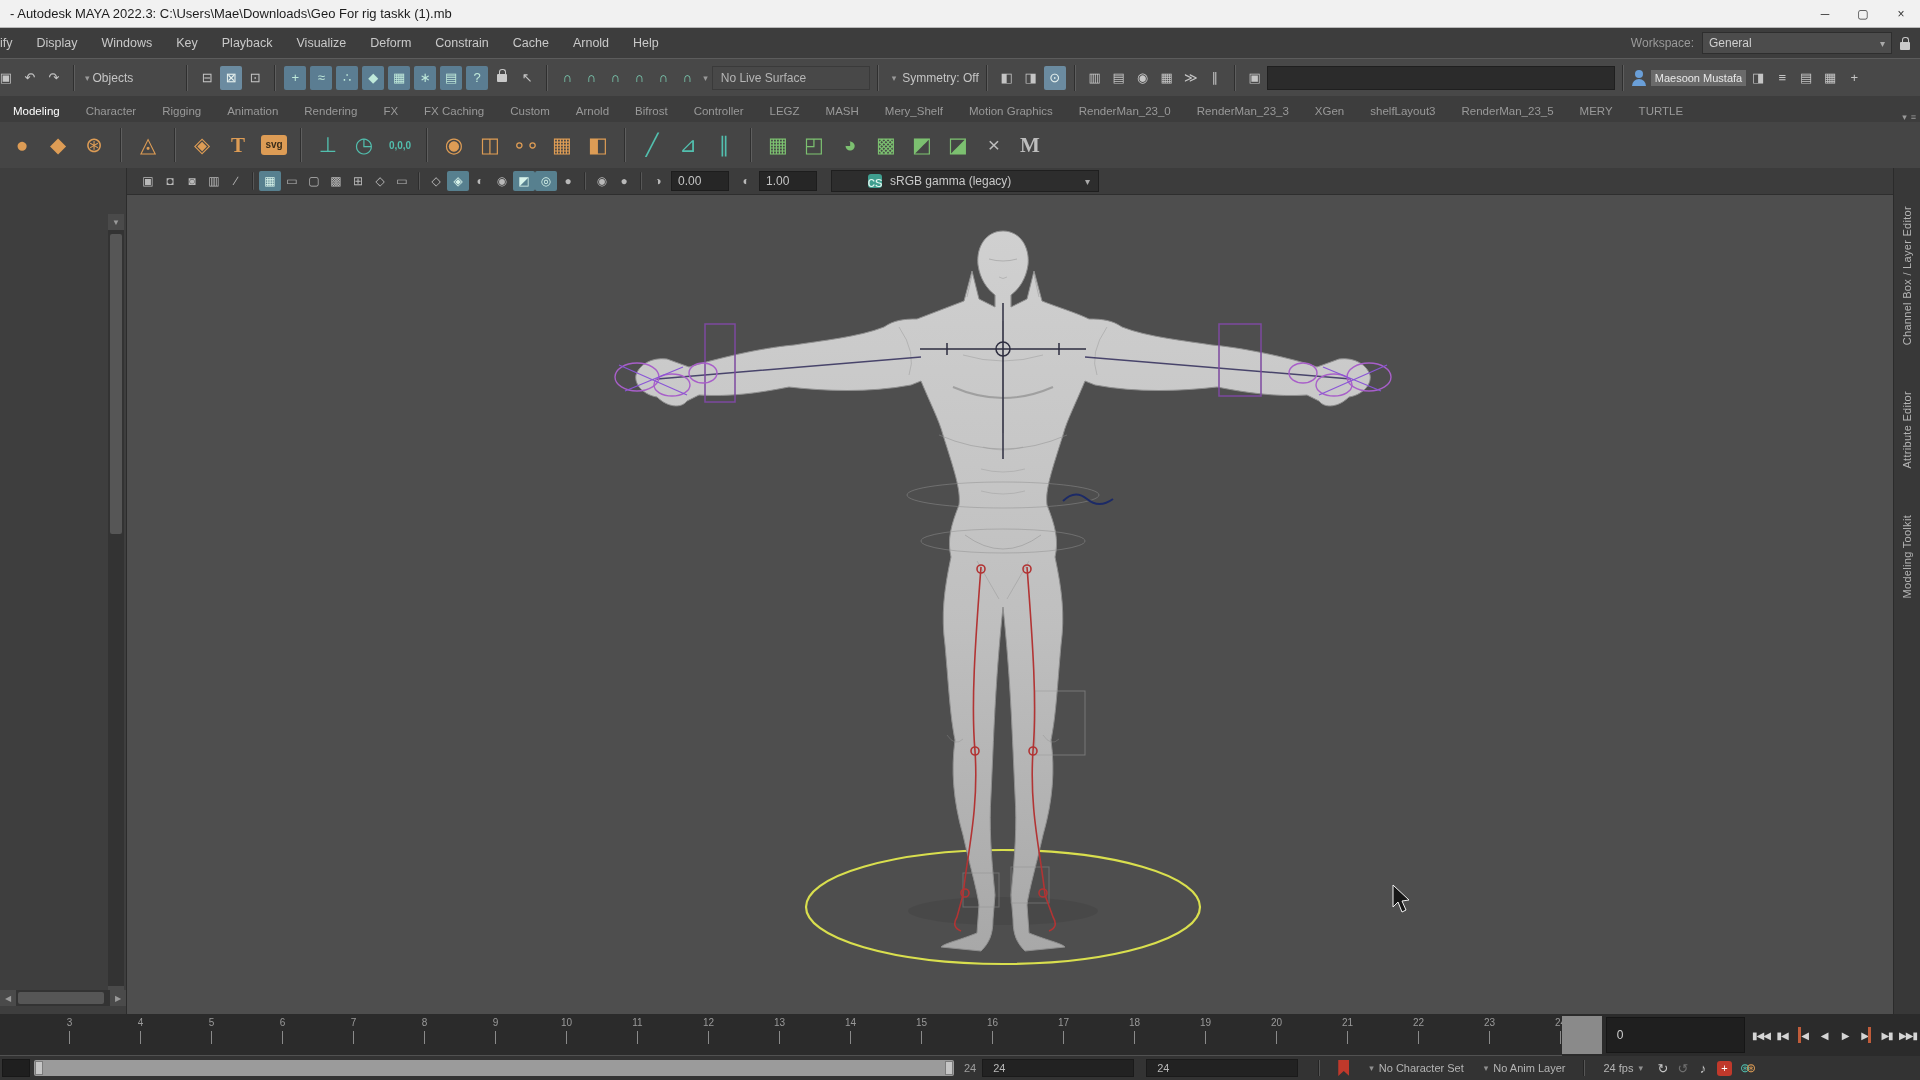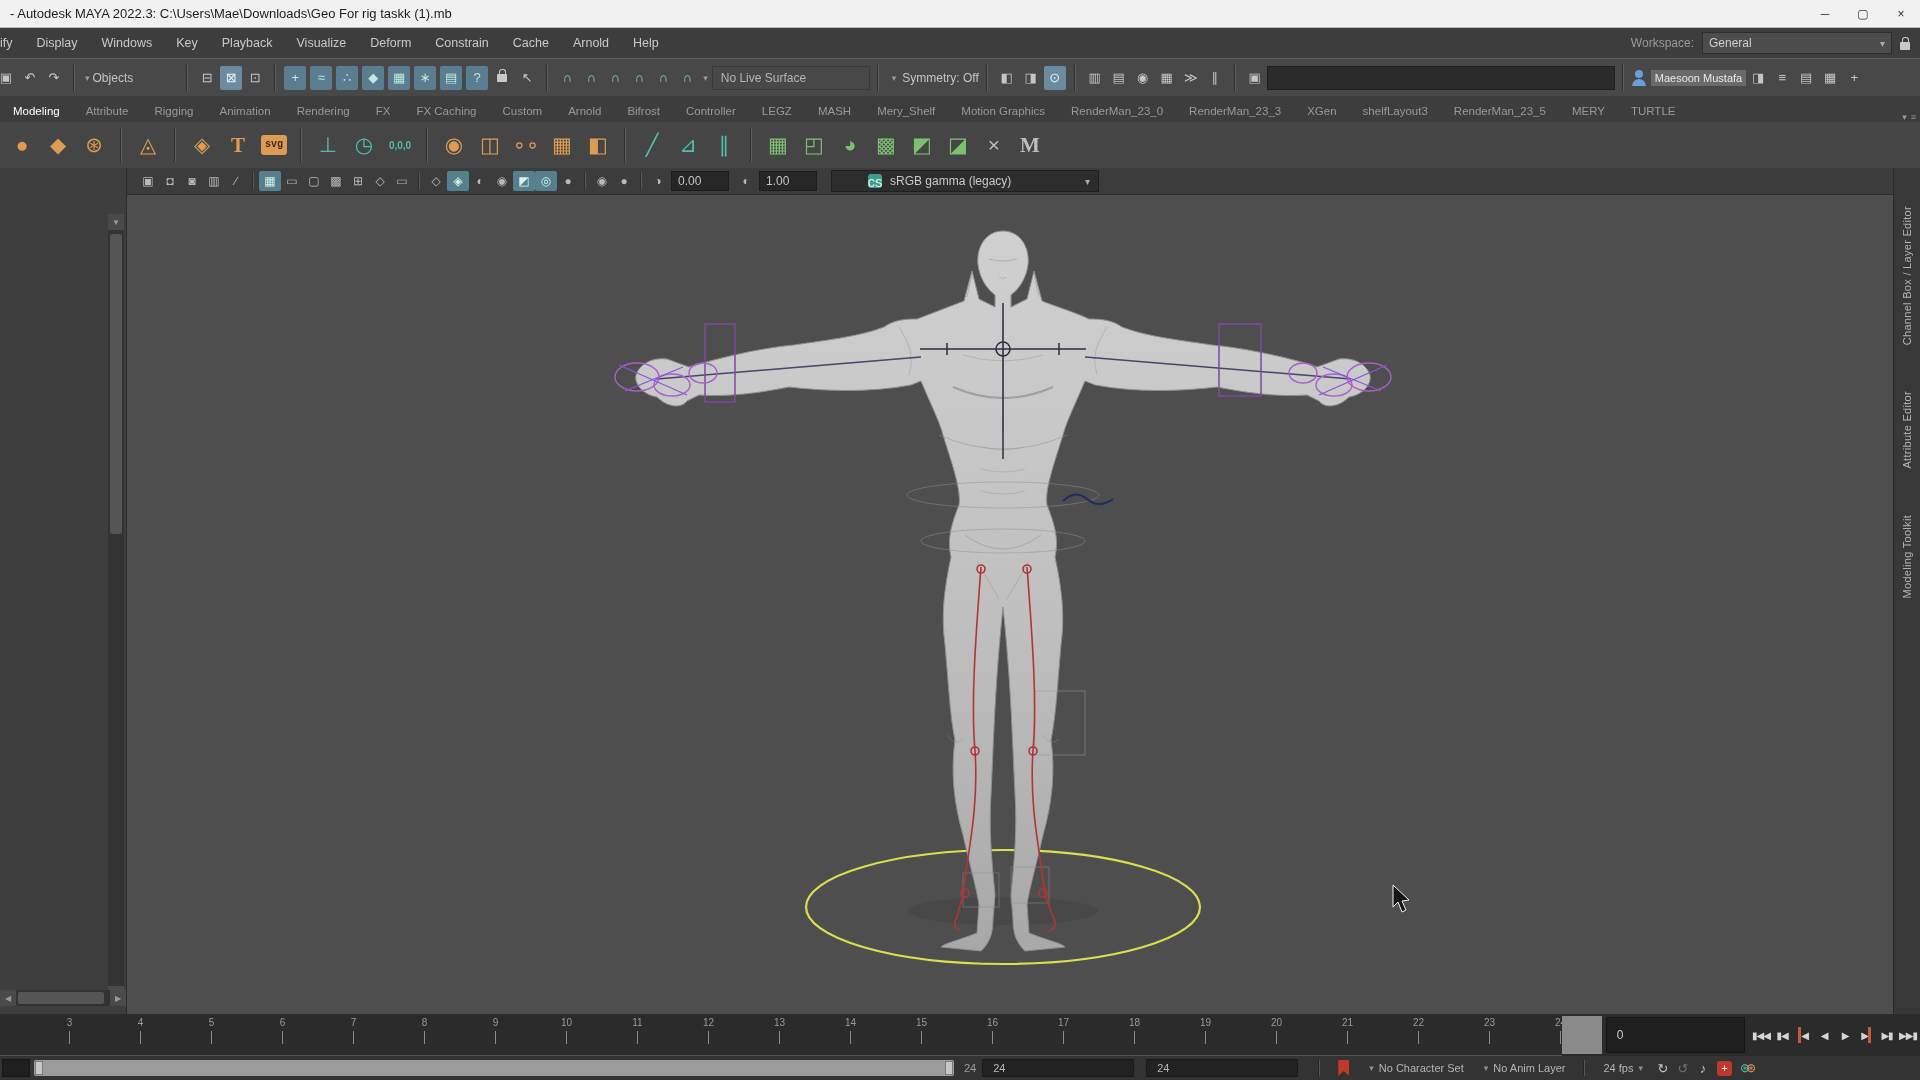--- a/index.html
+++ b/index.html
@@ -47,21 +47,21 @@
   .shelficons{top:122px;height:46px;background:#454545;display:flex;align-items:center;padding-left:4px;}
   .shicon{width:36px;height:36px;display:flex;align-items:center;justify-content:center;font-size:21px;flex:0 0 auto;}
   .shicon.sep{width:1px;height:34px;background:#2f2f2f;border-right:1px solid #5e5e5e;margin:0 8px;}
   .orange{color:#dd9c55;}
   .teal{color:#52bfae;}
   .green{color:#7cc070;}
   .gray{color:#bdbdbd;}
   .serif{font-family:"Liberation Serif",serif;font-weight:bold;}
   .small{font-size:10px;font-weight:bold;}
   .badge{font-size:10px;font-weight:bold;color:#3a2d1a;background:#dd9c55;border-radius:3px;
-         width:26px;height:20px;line-height:20px;text-align:center;flex:0 0 auto;margin:0 5px;font-family:Liberation Mono, monospace;}
+         width:26px;height:20px;line-height:20px;text-align:center;flex:0 0 auto;margin:0 5px;}
   
   .main{top:168px;height:846px;background:#4e4e4e;display:flex;}
   .leftpanel{position:relative;width:126px;background:#3e3e3e;border-right:1px solid #2c2c2c;flex:0 0 auto;}
   .vscroll{position:absolute;right:2px;top:62px;width:16px;bottom:28px;background:#333;}
   .sarrow{position:absolute;left:0;width:16px;height:16px;background:#4a4a4a;color:#9a9a9a;
           font-size:8px;display:flex;align-items:center;justify-content:center;}
   .vscroll .up{top:-16px;} .vscroll .dn{bottom:-16px;}
   .vthumb{position:absolute;left:2px;top:4px;width:12px;height:300px;background:#565656;border-radius:2px;}
   .hscroll{position:absolute;left:0;right:0;bottom:8px;height:16px;background:#333;}
   .hscroll .la{left:0;} .hscroll .ra{right:0;left:auto;}
@@ -234,21 +234,21 @@
         <span class="sbtn">▤</span>
         <span class="sbtn">▦</span>
         <span class="sbtn">+</span>
       </div>
   </div>
 
   <div class="row shelftabs">
     <div style="display:flex;">
 
     <span class="tab active">Modeling</span>
-        <span class="tab">Attribute</span>
+        <span class="tab">Character</span>
         <span class="tab">Rigging</span>
         <span class="tab">Animation</span>
         <span class="tab">Rendering</span>
         <span class="tab">FX</span>
         <span class="tab">FX Caching</span>
         <span class="tab">Custom</span>
         <span class="tab">Arnold</span>
         <span class="tab">Bifrost</span>
         <span class="tab">Controller</span>
         <span class="tab">LEGZ</span>

